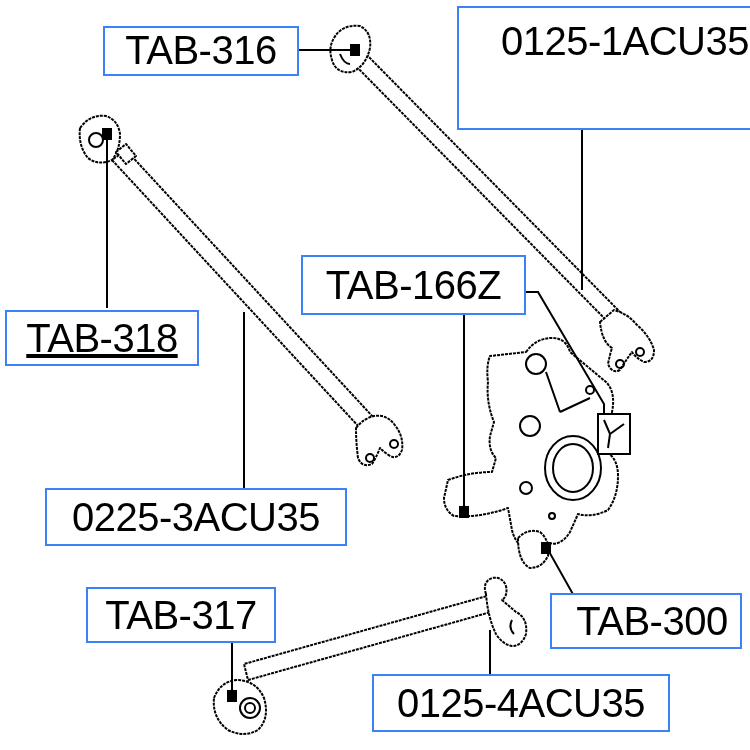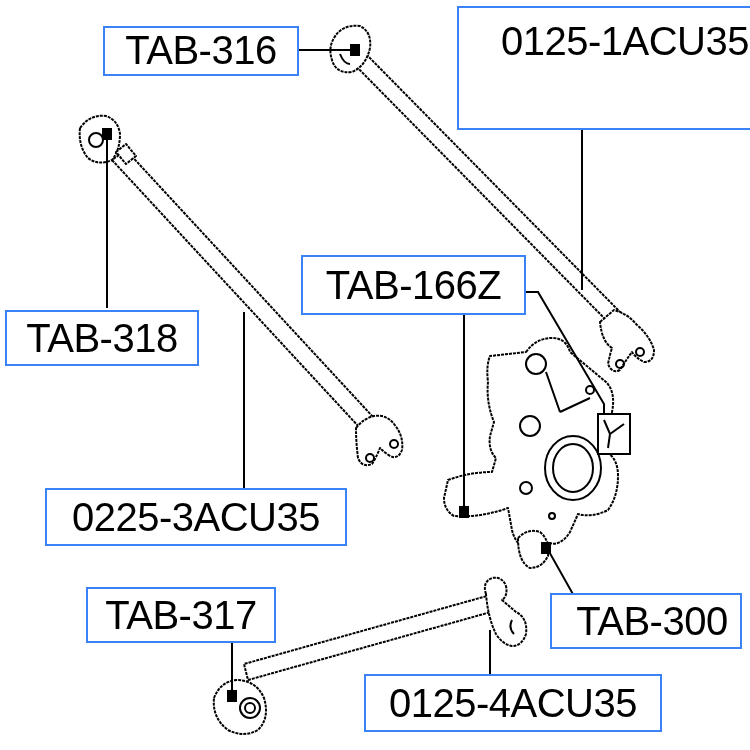--- a/index.html
+++ b/index.html
@@ -95,37 +95,37 @@
   </svg>
 
   <div class="label" style="left:103px; top:26px; width:196px; height:50px;">
     <span class="line">TAB-316</span>
   </div>
 
   <div class="label" style="left:457px; top:6px; width:336px; height:124px; line-height:54px; padding-top:6px;">
     <span class="line">0125-1ACU35</span>
   </div>
 
-  <div class="label" style="left:5px; top:310px; width:194px; height:56px; line-height:52px;">
+  <div class="label" style="left:5px; top:310px; width:194px; height:56px; line-height:52px;text-decoration:underline;">
     <span class="line">TAB-318</span>
   </div>
 
   <div class="label" style="left:286px; top:255px; width:225px; height:60px; line-height:56px;margin-left:15px;">
     <span class="line">TAB-166Z</span>
   </div>
 
   <div class="label" style="left:45px; top:488px; width:302px; height:58px; line-height:54px;">
     <span class="line">0225-3ACU35</span>
   </div>
 
   <div class="label" style="left:78px; top:587px; width:190px; height:56px; line-height:52px;margin-left:8px;">
     <span class="line">TAB-317</span>
   </div>
 
   <div class="label" style="left:550px; top:593px; width:192px; height:56px; line-height:52px;padding-left:16px;">
     <span class="line">TAB-300</span>
   </div>
 
-  <div class="label" style="left:364px; top:674px; width:298px; height:58px; line-height:54px;">
+  <div class="label" style="left:372px; top:674px; width:298px; height:58px; line-height:54px;">
     <span class="line">0125-4ACU35</span>
   </div>
 
 </div>
 
 </body></html>

